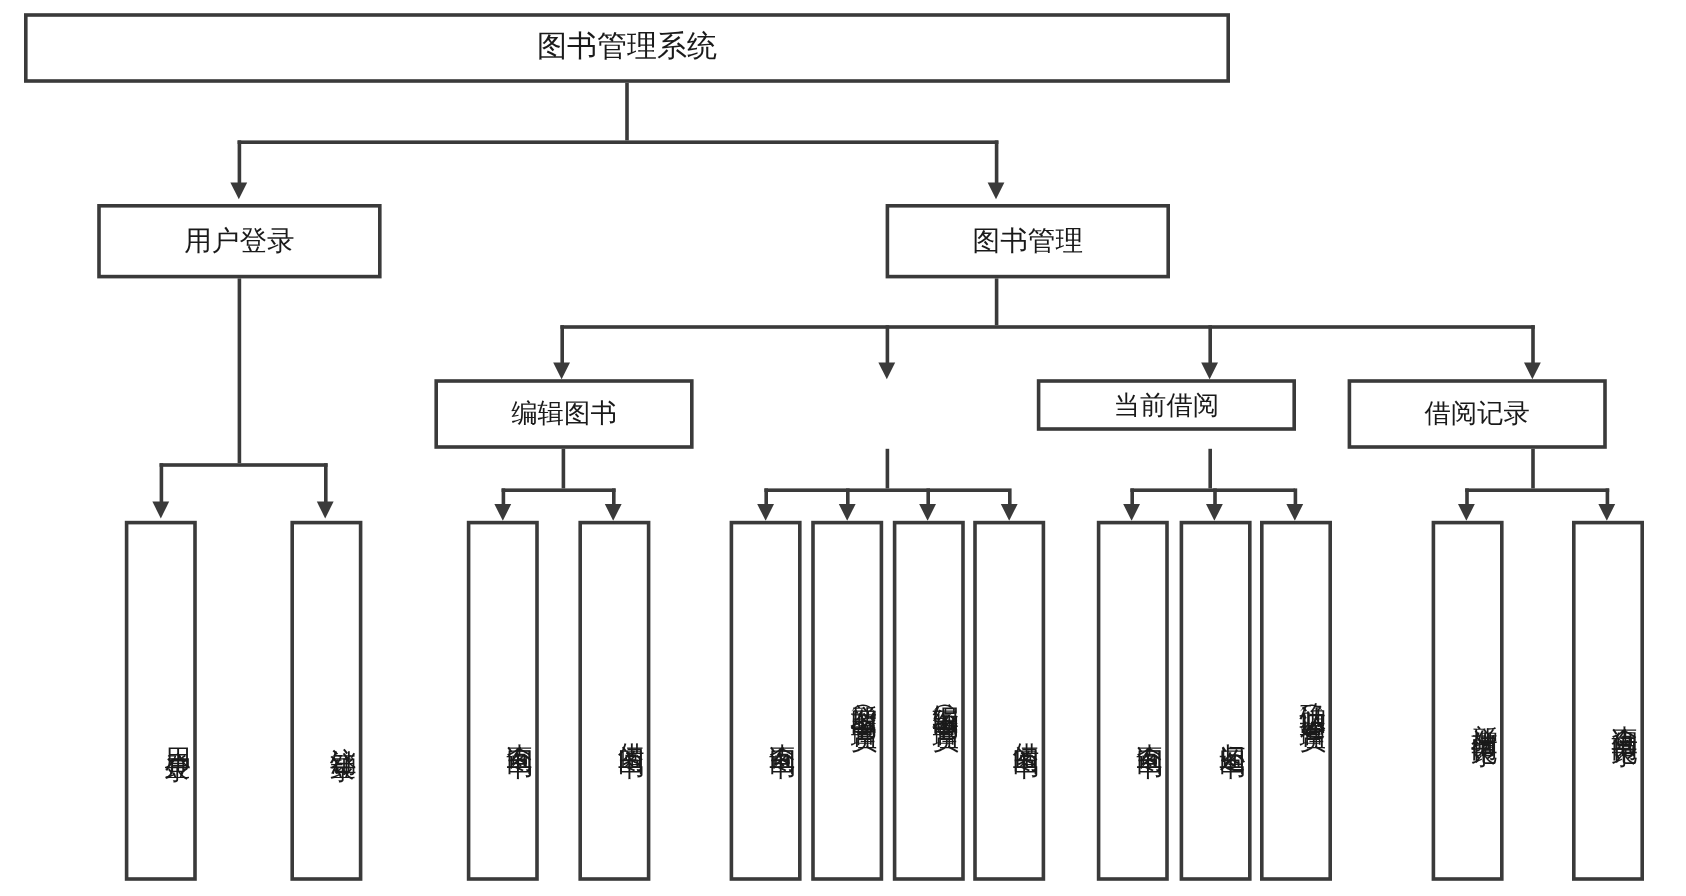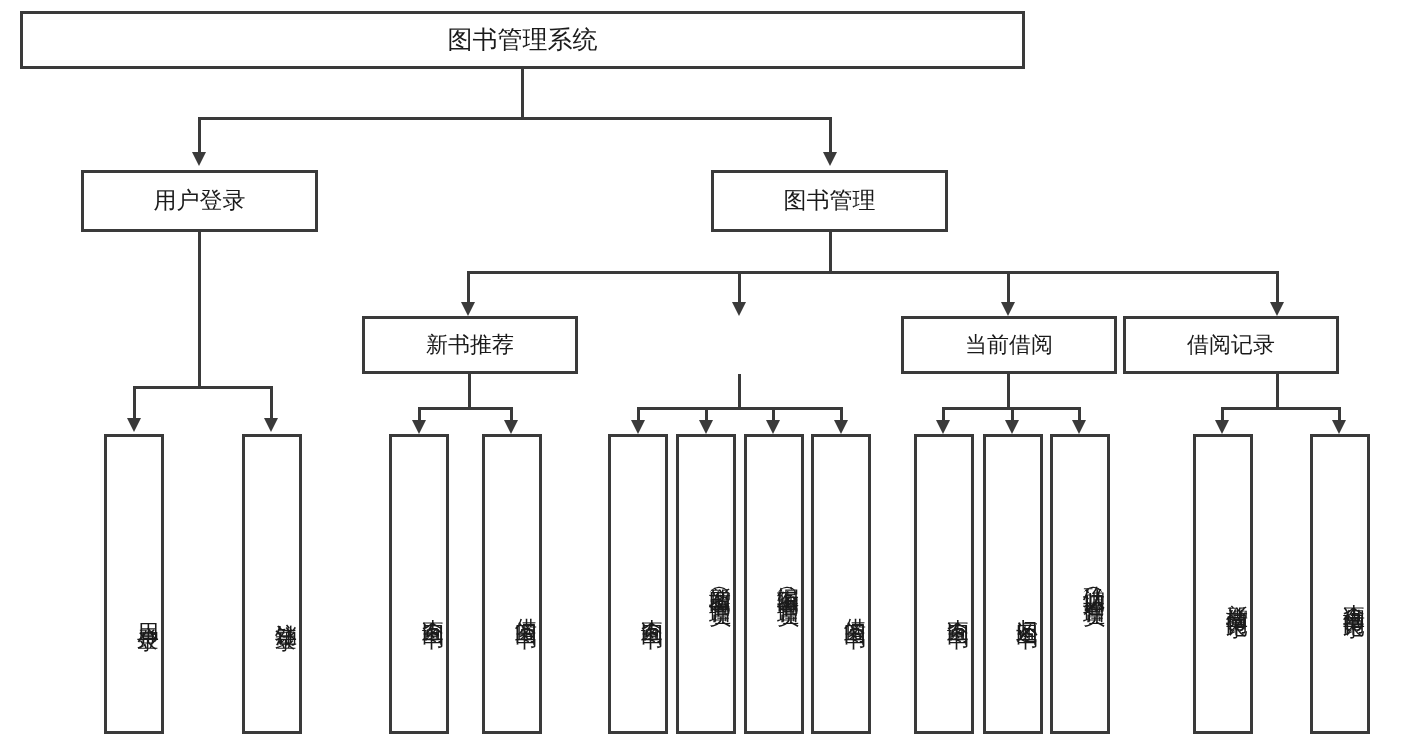--- a/index.html
+++ b/index.html
@@ -89,21 +89,21 @@
   <div class="ln hline" style="left:198px; top:117px; width:634px;"></div>
 
   <div class="ln vline" style="left:198px; top:117px; height:36px;"></div>
   <div class="arrow" style="left:192px; top:152px;"></div>
   <div class="ln vline" style="left:829px; top:117px; height:36px;"></div>
   <div class="arrow" style="left:823px; top:152px;"></div>
 
   <div class="node lvl2" style="left:81px; top:170px; width:237px; height:62px;">
     <span>用户登录</span>
   </div>
-  <div class="node lvl2" style="left:711px; top:170px; width:237px; height:62px;">
+  <div class="node lvl2" style="left:738px; top:170px; width:237px; height:62px;">
     <span>图书管理</span>
   </div>
 
   <div class="ln vline" style="left:198px; top:232px; height:154px;"></div>
   <div class="ln hline" style="left:133px; top:386px; width:140px;"></div>
   <div class="ln vline" style="left:133px; top:386px; height:34px;"></div>
   <div class="arrow" style="left:127px; top:418px;"></div>
   <div class="ln vline" style="left:270px; top:386px; height:34px;"></div>
   <div class="arrow" style="left:264px; top:418px;"></div>
 
@@ -112,23 +112,23 @@
   <div class="ln vline" style="left:467px; top:271px; height:33px;"></div>
   <div class="arrow" style="left:461px; top:302px;"></div>
   <div class="ln vline" style="left:738px; top:271px; height:33px;"></div>
   <div class="arrow" style="left:732px; top:302px;"></div>
   <div class="ln vline" style="left:1007px; top:271px; height:33px;"></div>
   <div class="arrow" style="left:1001px; top:302px;"></div>
   <div class="ln vline" style="left:1276px; top:271px; height:33px;"></div>
   <div class="arrow" style="left:1270px; top:302px;"></div>
 
   <div class="node lvl3" style="left:362px; top:316px; width:216px; height:58px;">
-    <span>新书推荐</span>
-  </div>
-  <div class="node lvl3" style="left:901px; top:316px; width:216px; height:58px;">
+    <span>编辑图书</span>
+  </div>
+  <div class="node lvl3" style="left:864px; top:316px; width:216px; height:43px;">
     <span>当前借阅</span>
   </div>
   <div class="node lvl3" style="left:1123px; top:316px; width:216px; height:58px;">
     <span>借阅记录</span>
   </div>
 
   <div class="ln vline" style="left:468px; top:374px; height:33px;"></div>
   <div class="ln hline" style="left:418px; top:407px; width:95px;"></div>
   <div class="ln vline" style="left:418px; top:407px; height:16px;"></div>
   <div class="arrow" style="left:412px; top:420px;"></div>

